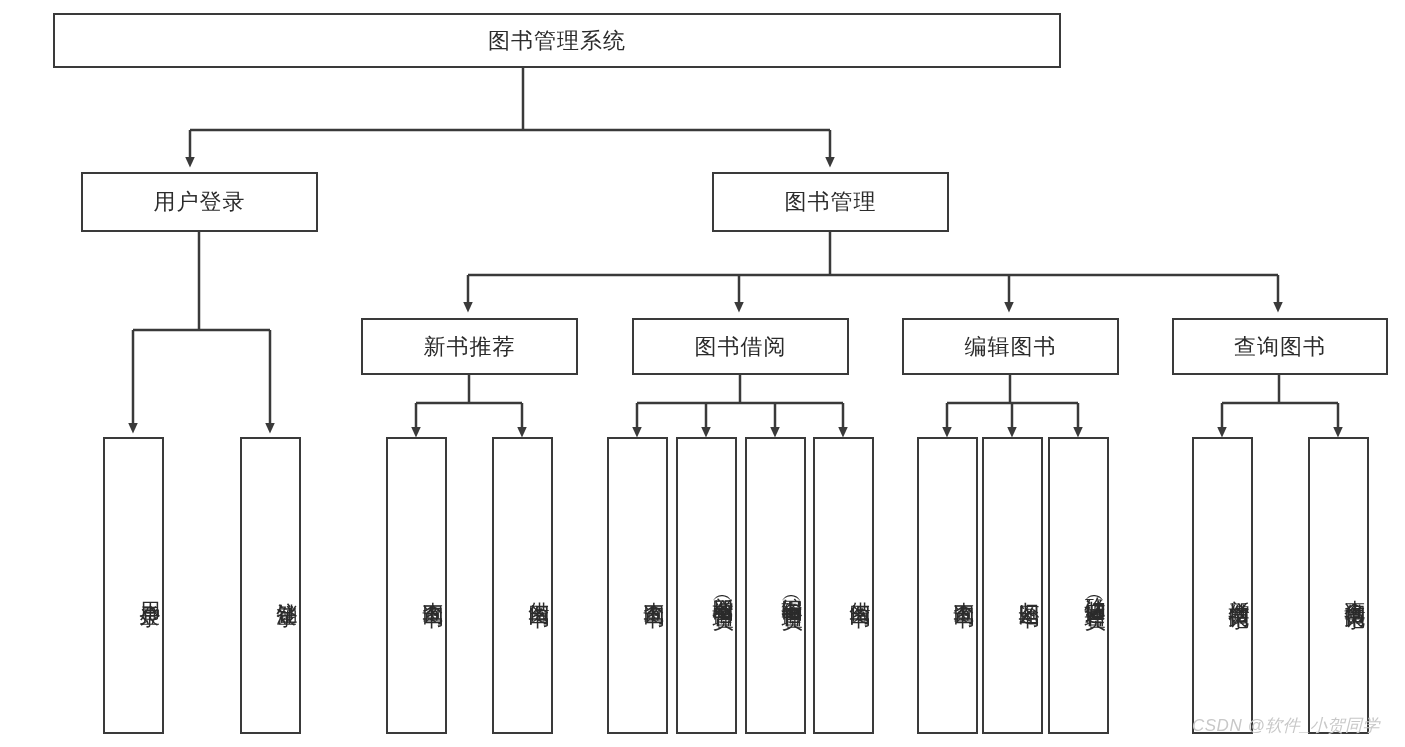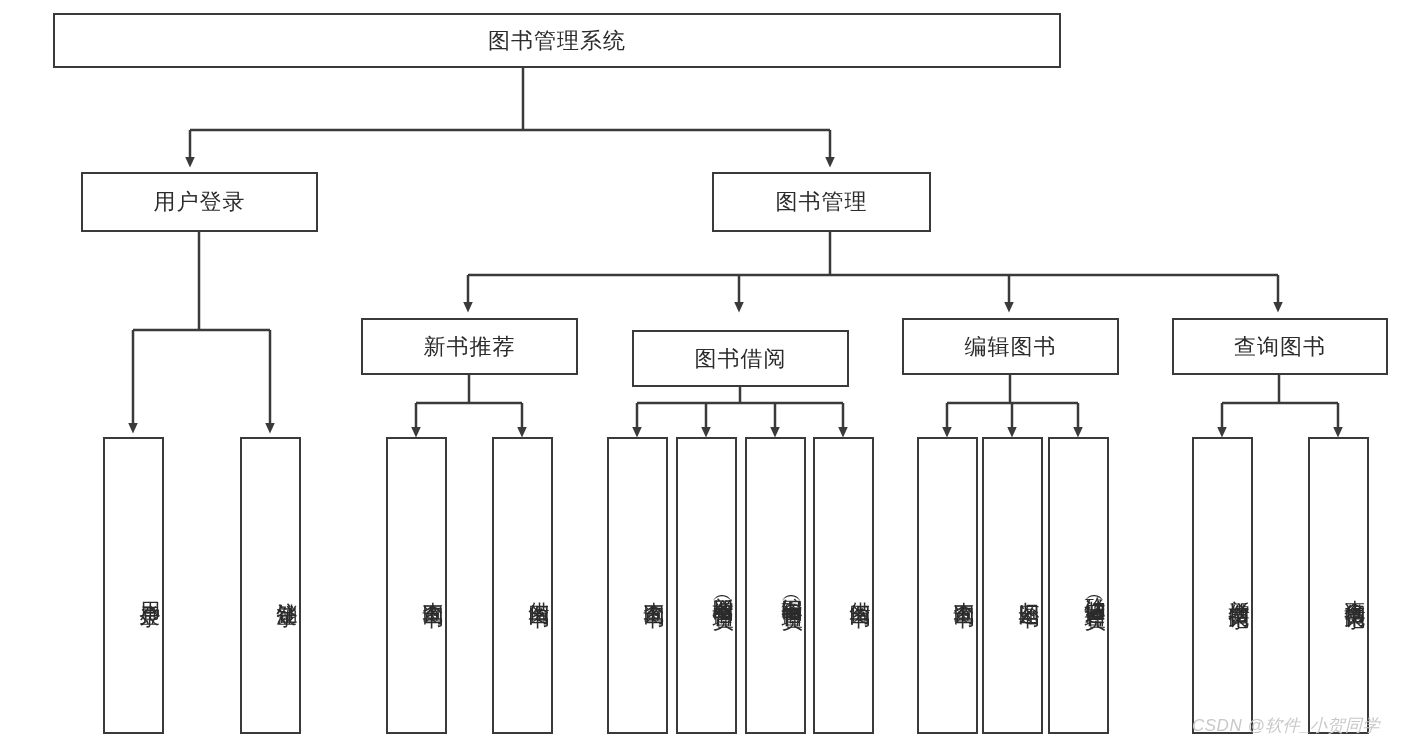--- a/index.html
+++ b/index.html
@@ -120,29 +120,29 @@
   </svg>
 
   <div class="node horiz" style="left:15px; top:13px; width:1008px; height:55px;margin-left:38px;">
     <span class="lbl">图书管理系统</span>
   </div>
 
   <div class="node horiz" style="left:81px; top:172px; width:237px; height:60px;">
     <span class="lbl">用户登录</span>
   </div>
 
-  <div class="node horiz" style="left:712px; top:172px; width:219px; height:60px;">
+  <div class="node horiz" style="left:712px; top:172px; width:237px; height:60px;">
     <span class="lbl">图书管理</span>
   </div>
 
   <div class="node horiz" style="left:361px; top:318px; width:217px; height:57px;text-align:center;">
     <span class="lbl">新书推荐</span>
   </div>
 
-  <div class="node horiz" style="left:632px; top:330px; width:217px; height:57px;">
+  <div class="node horiz" style="left:632px; top:318px; width:217px; height:57px;">
     <span class="lbl">图书借阅</span>
   </div>
 
   <div class="node horiz" style="left:902px; top:318px; width:217px; height:57px;">
     <span class="lbl">编辑图书</span>
   </div>
 
   <div class="node horiz" style="left:1172px; top:318px; width:216px; height:57px;">
     <span class="lbl">查询图书</span>
   </div>

